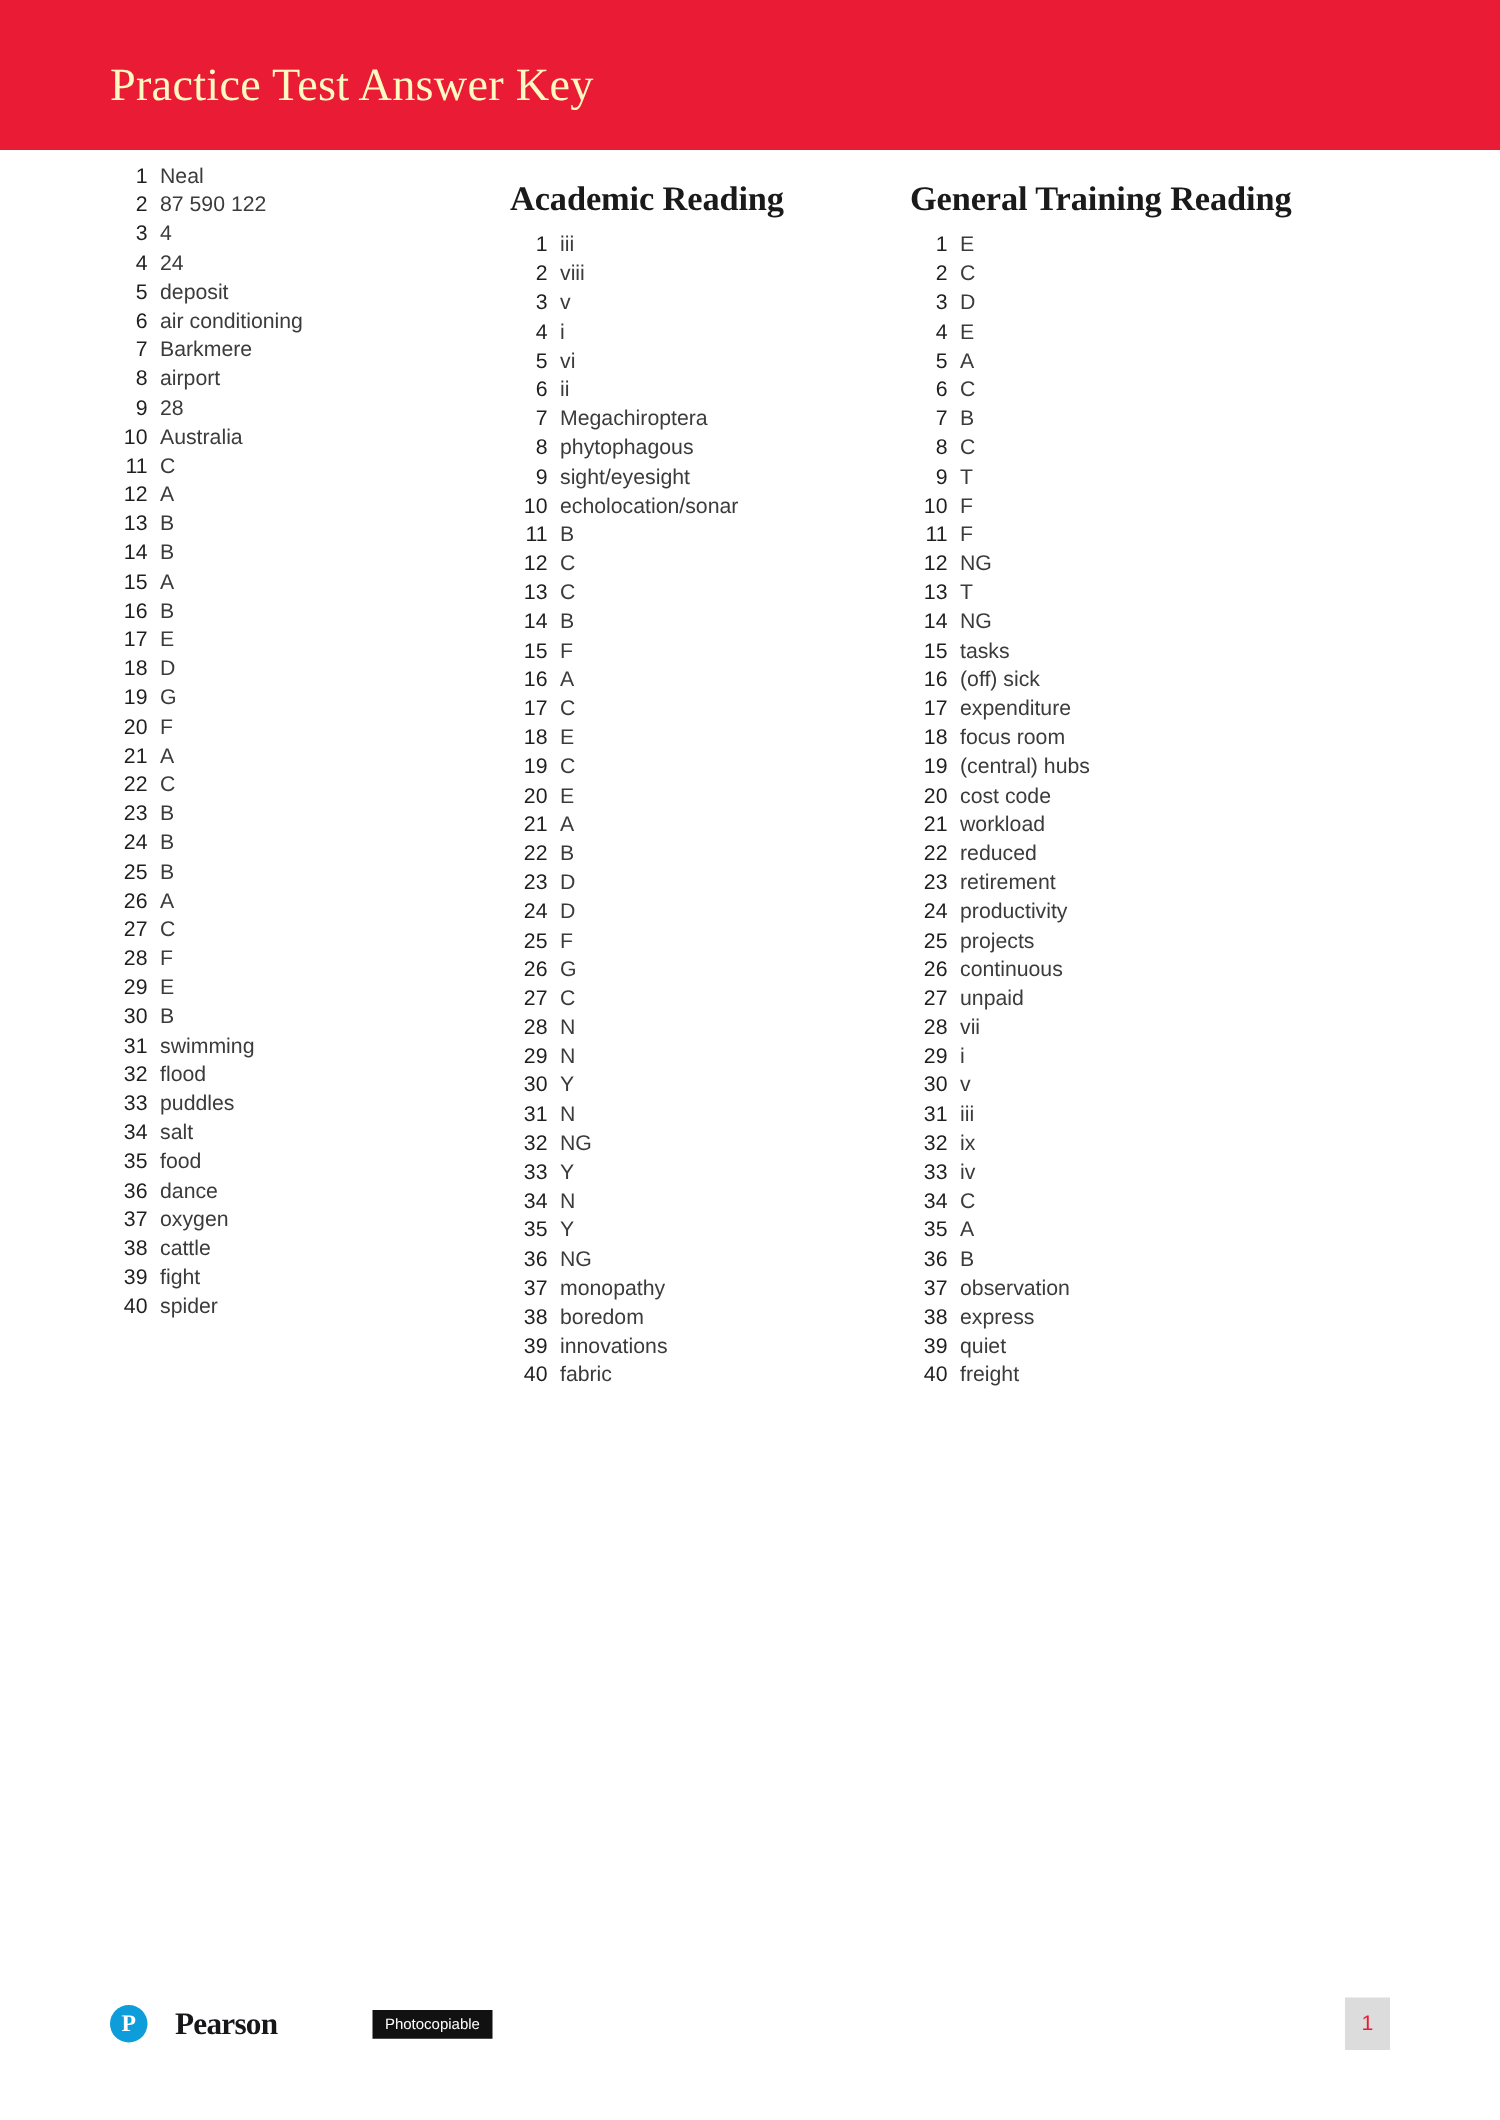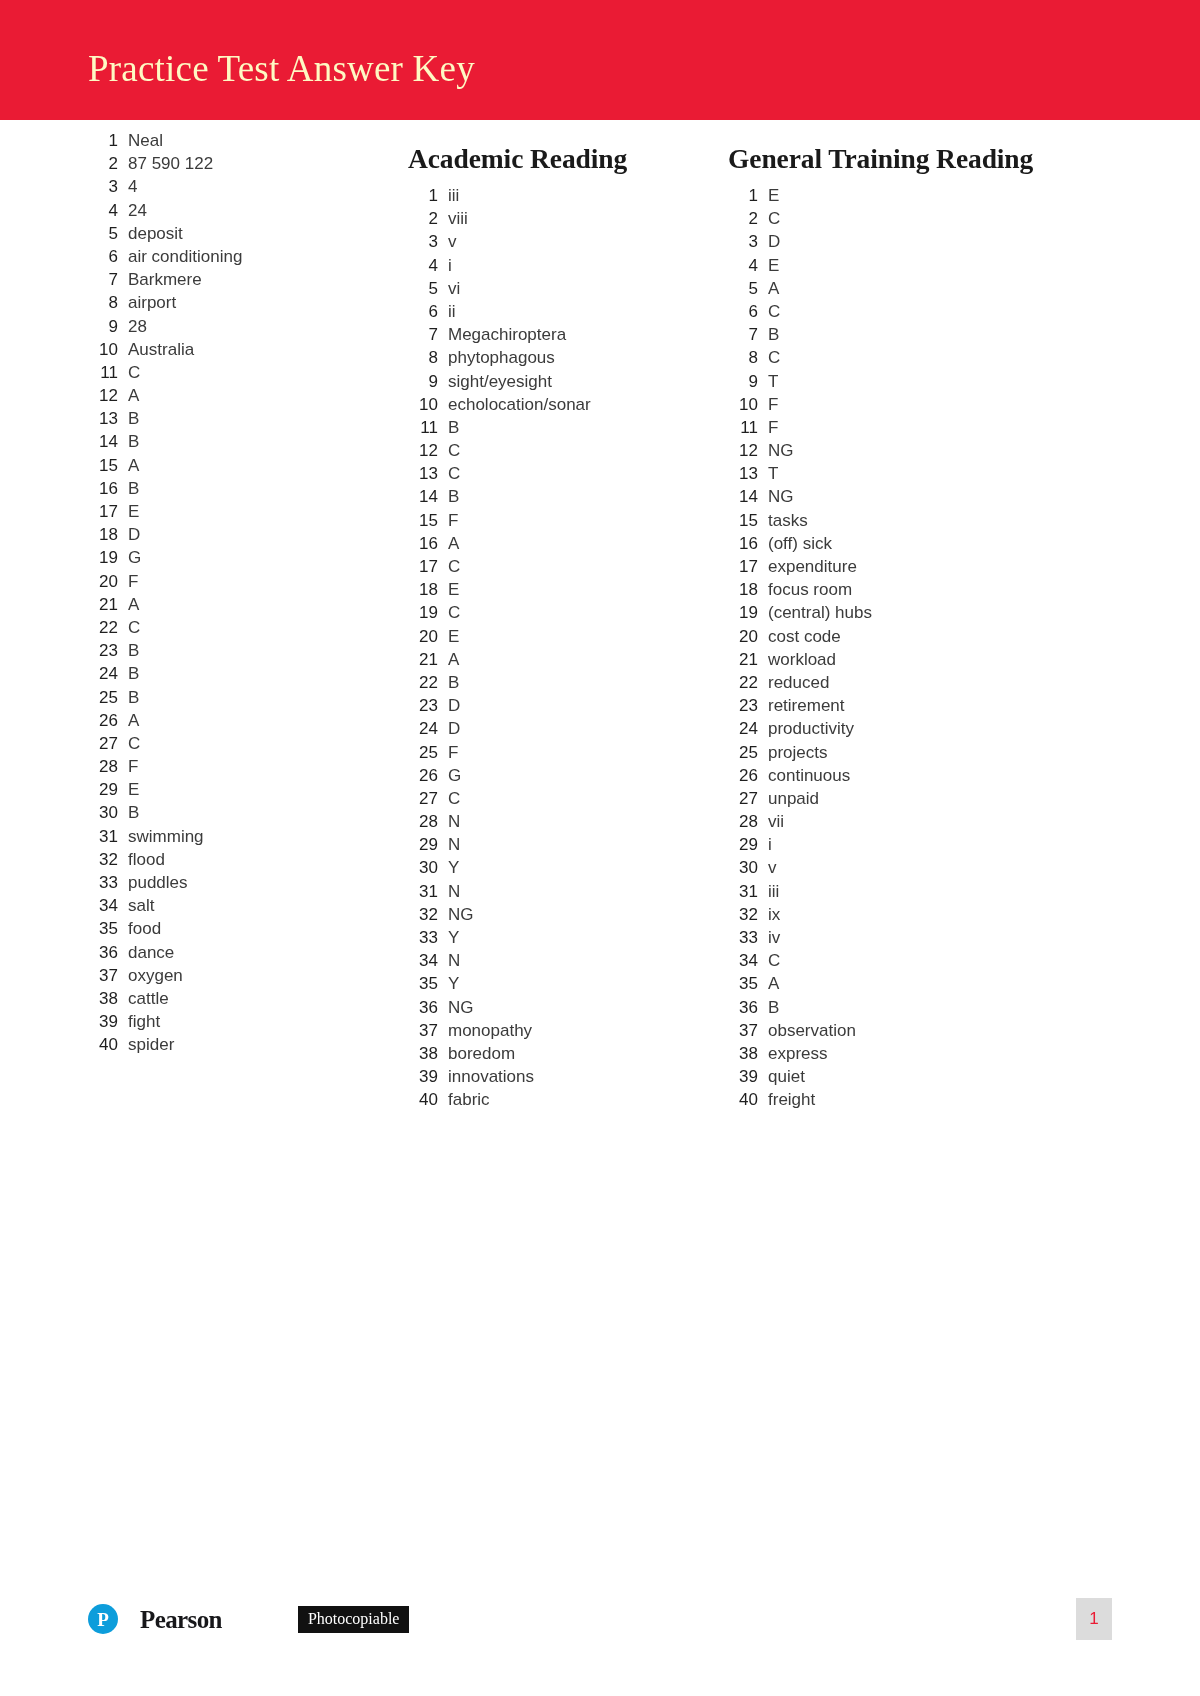--- a/index.html
+++ b/index.html
@@ -139,22 +139,22 @@
   .footer-text {
     font-size: 16.5px;
     color: #1f1f1f;
     font-family: "Liberation Sans", sans-serif;
     white-space: nowrap;
   }
   .photocopiable {
     margin-left: 60px;
     background: #111111;
     color: #ffffff;
-    font-size: 16px;
-    font-family: Liberation Serif, serif;
+    font-size: 12px;
+    font-family: Liberation Sans, sans-serif;
     padding: 4px 10px 5px 10px;
     white-space: nowrap;
   }
   .page-number {
     position: absolute;
     right: 0px;
     top: -6px;
     width: 36px;
     height: 42px;
     background: #dcdcdc;

